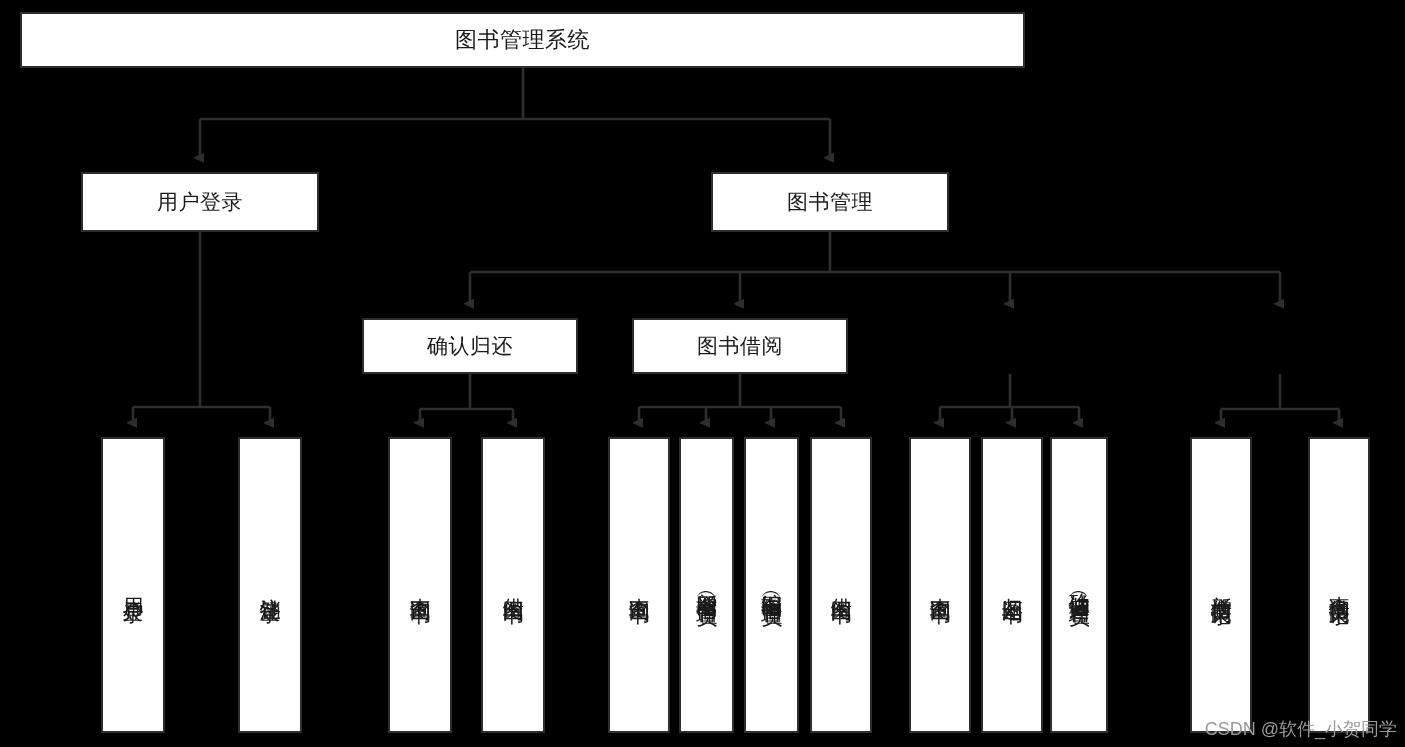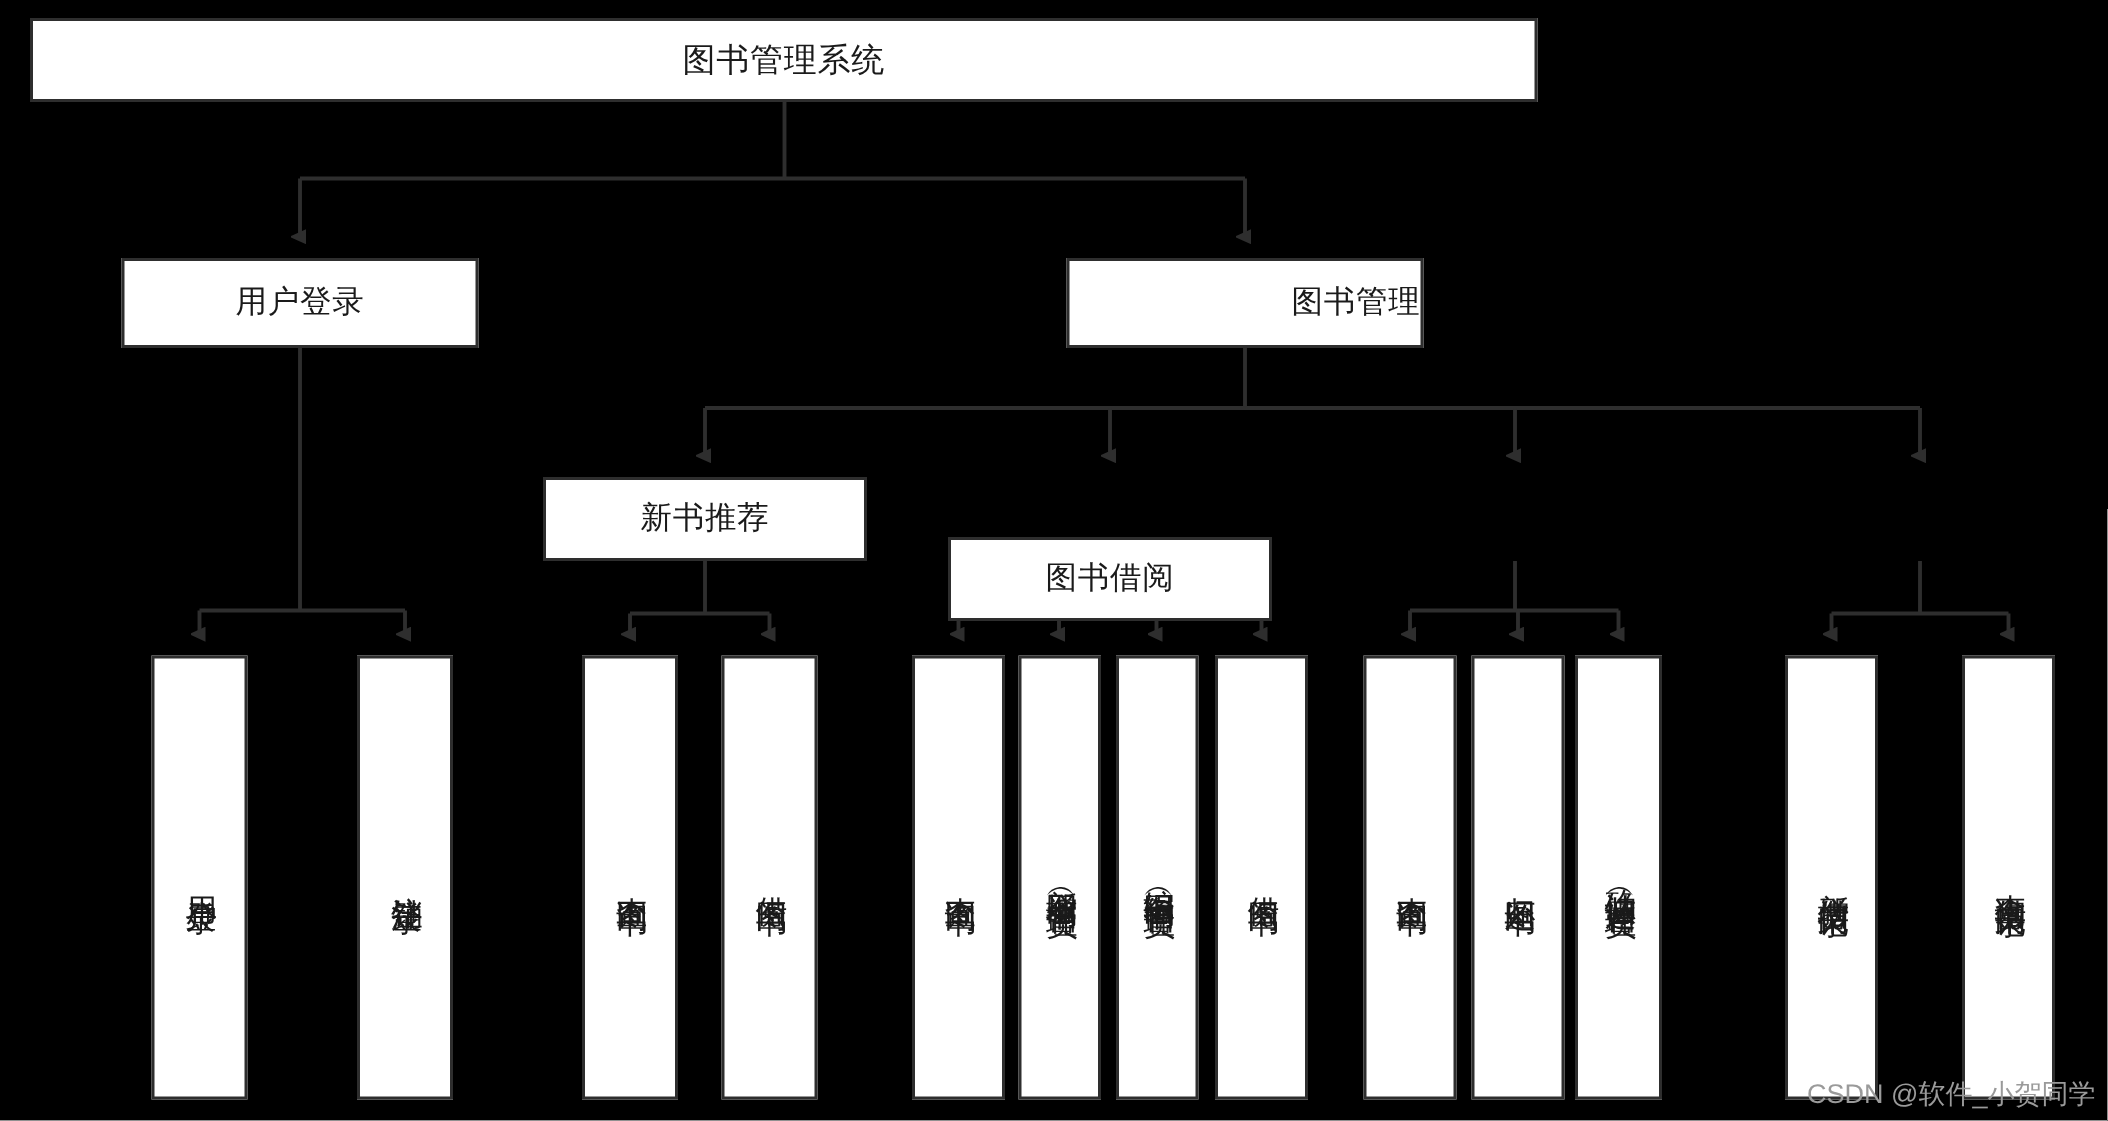--- a/index.html
+++ b/index.html
@@ -131,28 +131,28 @@
     </g>
   </svg>
 
   <div class="node horiz root" style="left:20px; top:12px; width:1005px; height:56px;">
     <span class="node-label">图书管理系统</span>
   </div>
 
   <div class="node horiz" style="left:81px; top:172px; width:238px; height:60px;">
     <span class="node-label">用户登录</span>
   </div>
-  <div class="node horiz" style="left:711px; top:172px; width:238px; height:60px;justify-content:flex-end;">
+  <div class="node horiz" style="left:711px; top:172px; width:238px; height:60px;">
     <span class="node-label">图书管理</span>
   </div>
 
   <div class="node horiz" style="left:362px; top:318px; width:216px; height:56px;">
-    <span class="node-label">新书推荐</span>
-  </div>
-  <div class="node horiz" style="left:632px; top:318px; width:216px; height:56px;margin-top:40px;">
+    <span class="node-label">确认归还</span>
+  </div>
+  <div class="node horiz" style="left:632px; top:318px; width:216px; height:56px;">
     <span class="node-label">图书借阅</span>
   </div>
 
   <div class="node vert" style="left:101px; top:437px; width:64px; height:296px;">
     <span class="node-label">用户登录</span>
   </div>
   <div class="node vert" style="left:238px; top:437px; width:64px; height:296px;">
     <span class="node-label">注销登录</span>
   </div>
 

